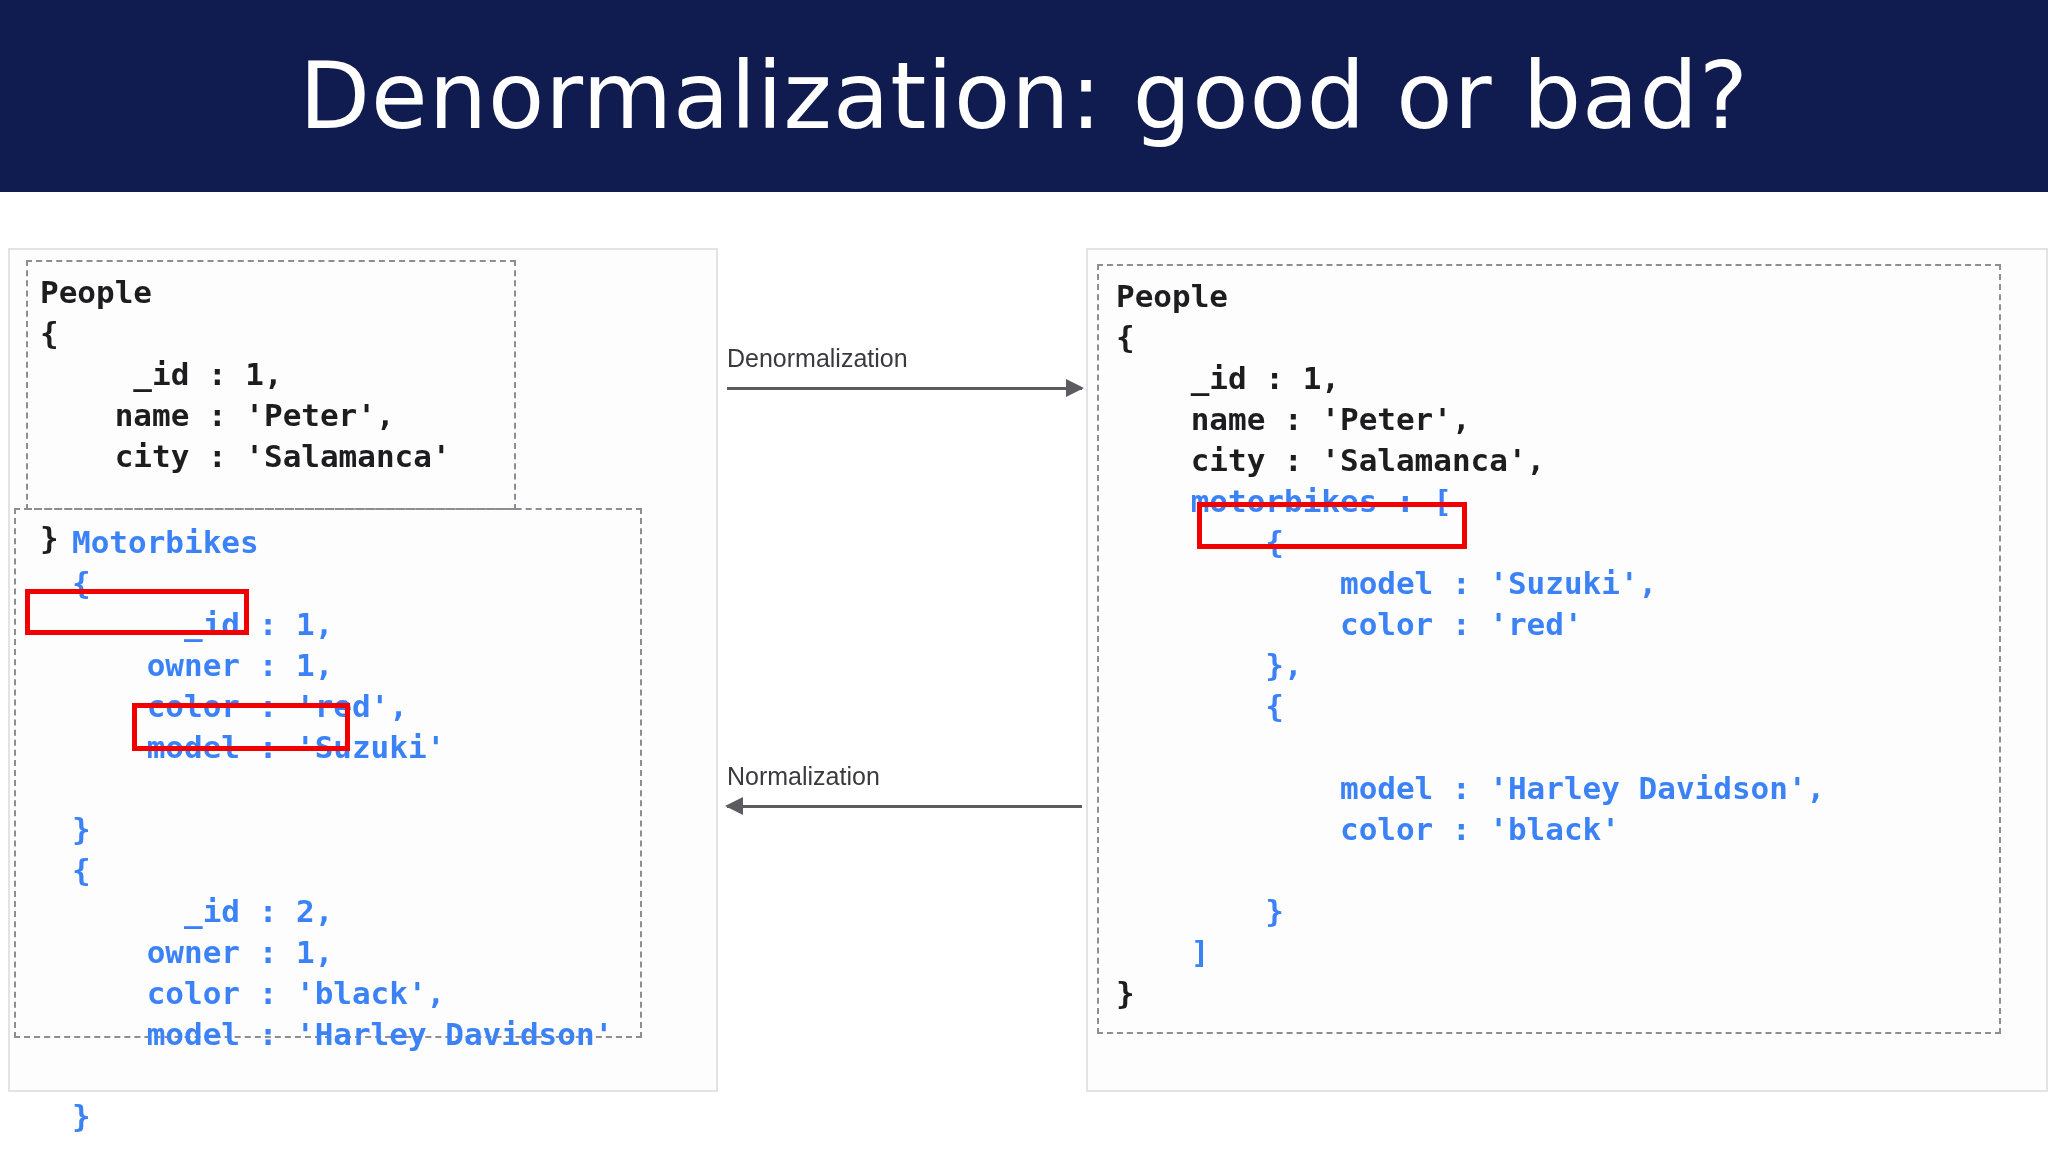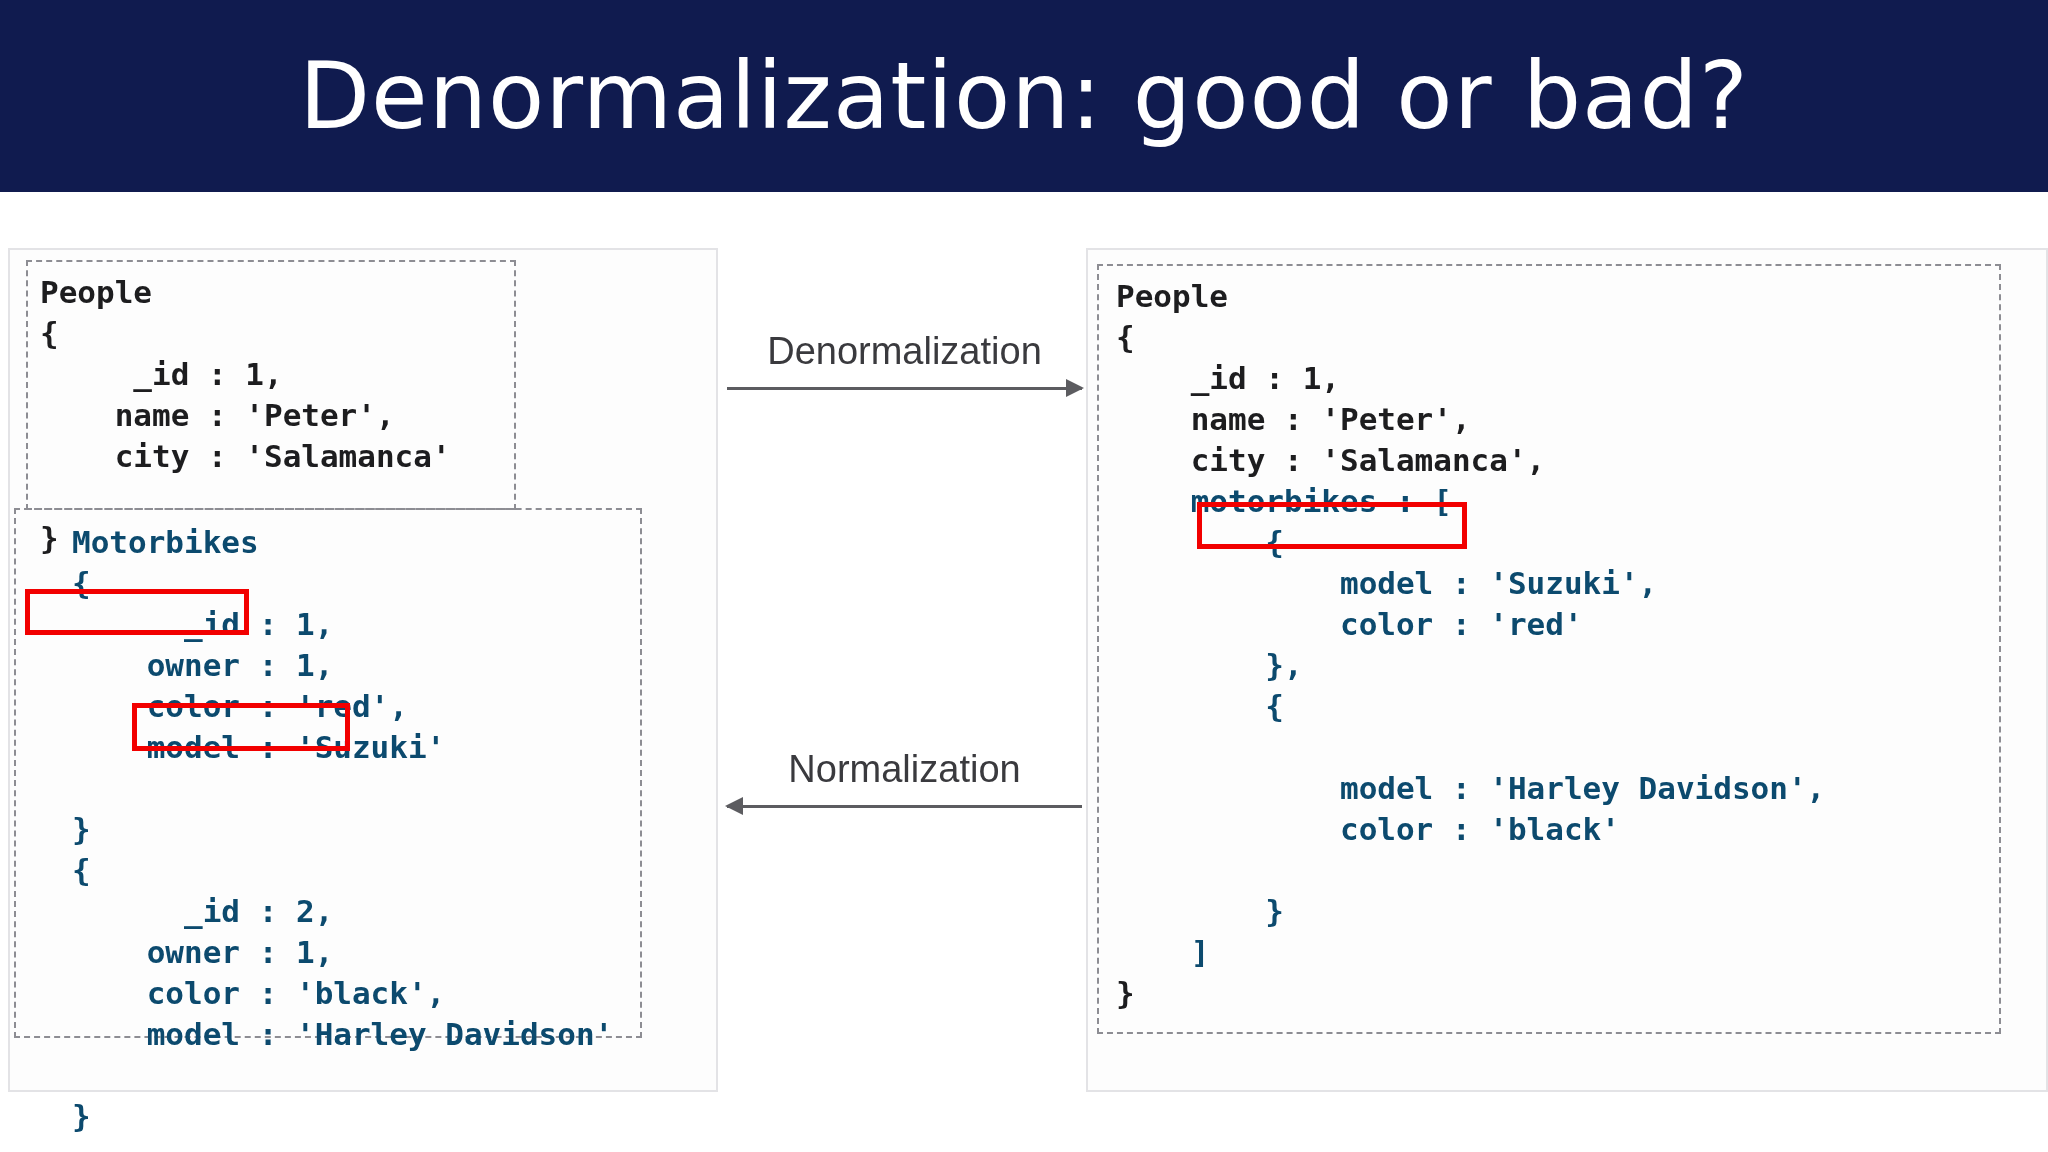--- a/index.html
+++ b/index.html
@@ -99,21 +99,21 @@
 
   
   .code {
     font-family: "DejaVu Sans Mono", monospace;
     font-size: 31px;
     font-weight: bold;
     line-height: 41px;
     white-space: pre;
   }
   .code.dark  { color: #1d1d1f; }
-  .code.blue  { color: #0c4a6e; }
+  .code.blue  { color: #3b82f6; }
   .code-block {
     position: absolute;
   }
 
   #code-people-left   { left: 30px;  top: 22px; }
   #code-motorbikes    { left: 22px;  top: 272px; margin-left: 40px; }
   #code-people-right  { left: 28px;  top: 26px; font-size: 33px; line-height: 45px; }
 
   
   .red-box {
@@ -170,23 +170,23 @@
     height: 0;
     border-top: 9px solid transparent;
     border-bottom: 9px solid transparent;
     border-right: 18px solid #5c5c60;
   }
   .arrow-label {
     position: absolute;
     bottom: 14px;
     left: 0;
     width: 100%;
-    text-align: center;
+    text-align: left;
     font-family: "Liberation Sans", sans-serif;
-    font-size: 38px;
+    font-size: 25px;
     color: #3a3a3e;
     white-space: nowrap;
   }
   #arrow-denormalization {
     left: 727px;
     top: 195px;
     width: 355px;
   }
   #arrow-normalization {
     left: 727px;

